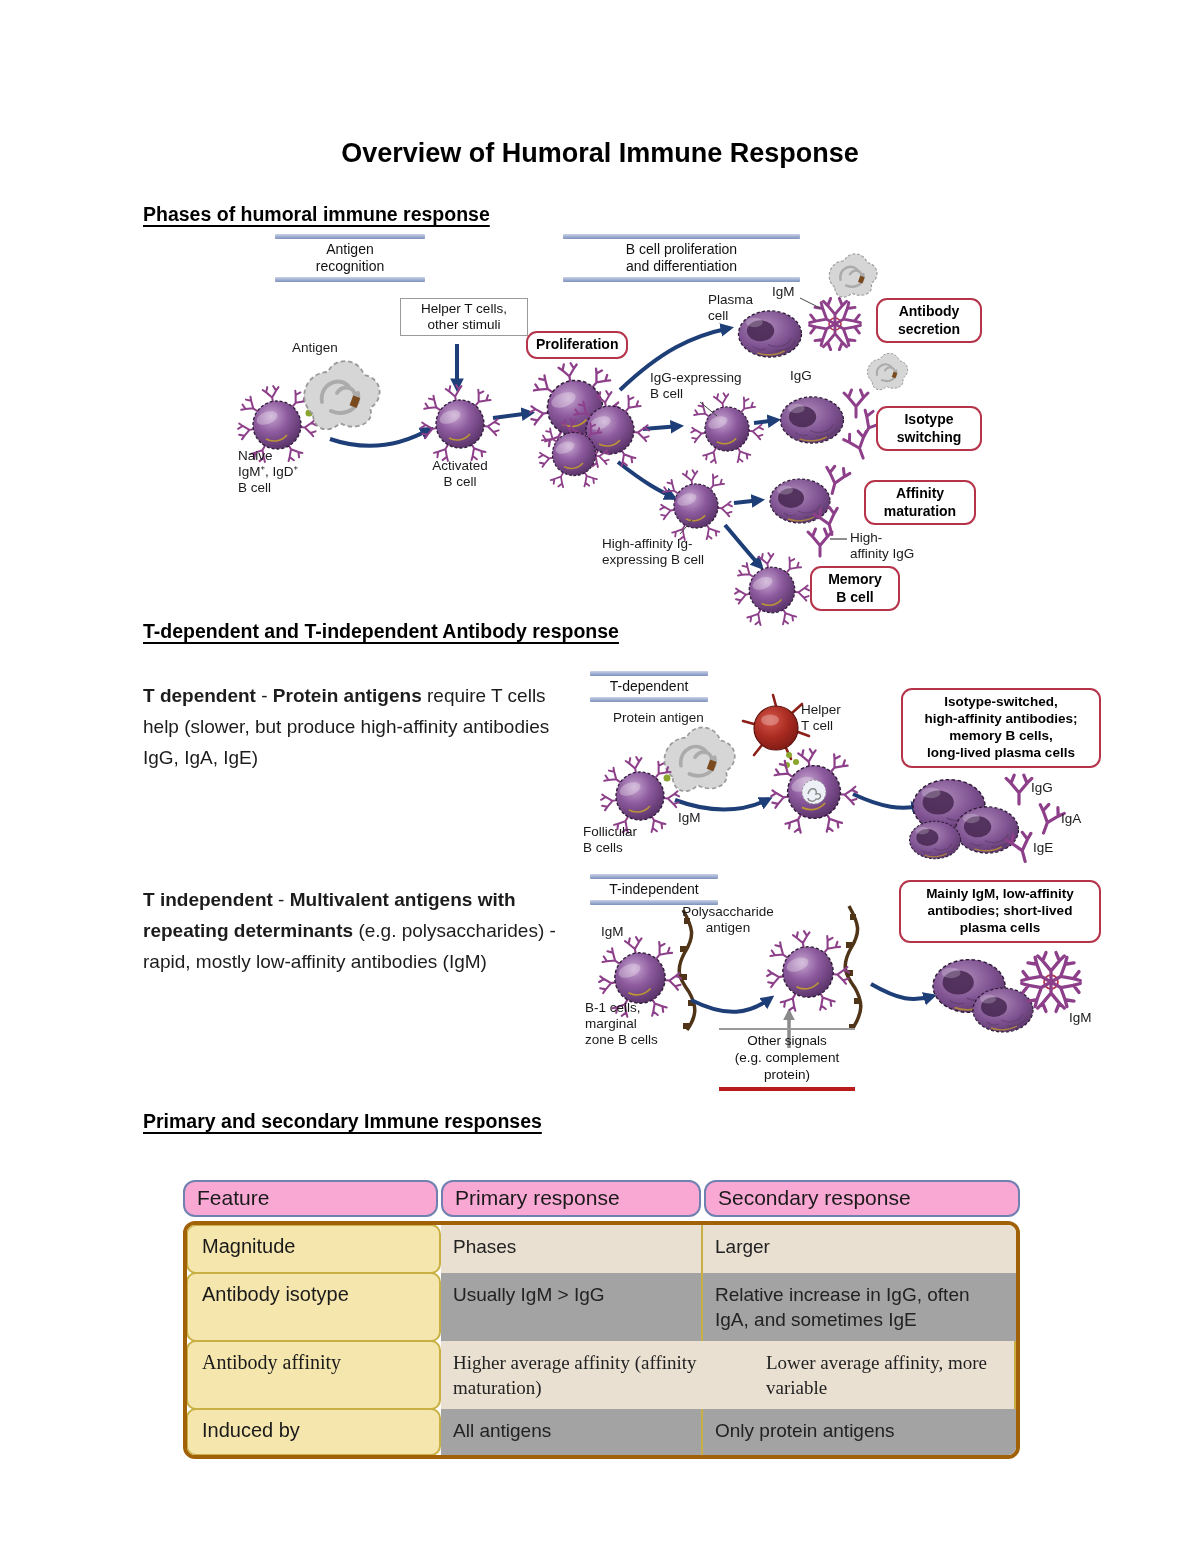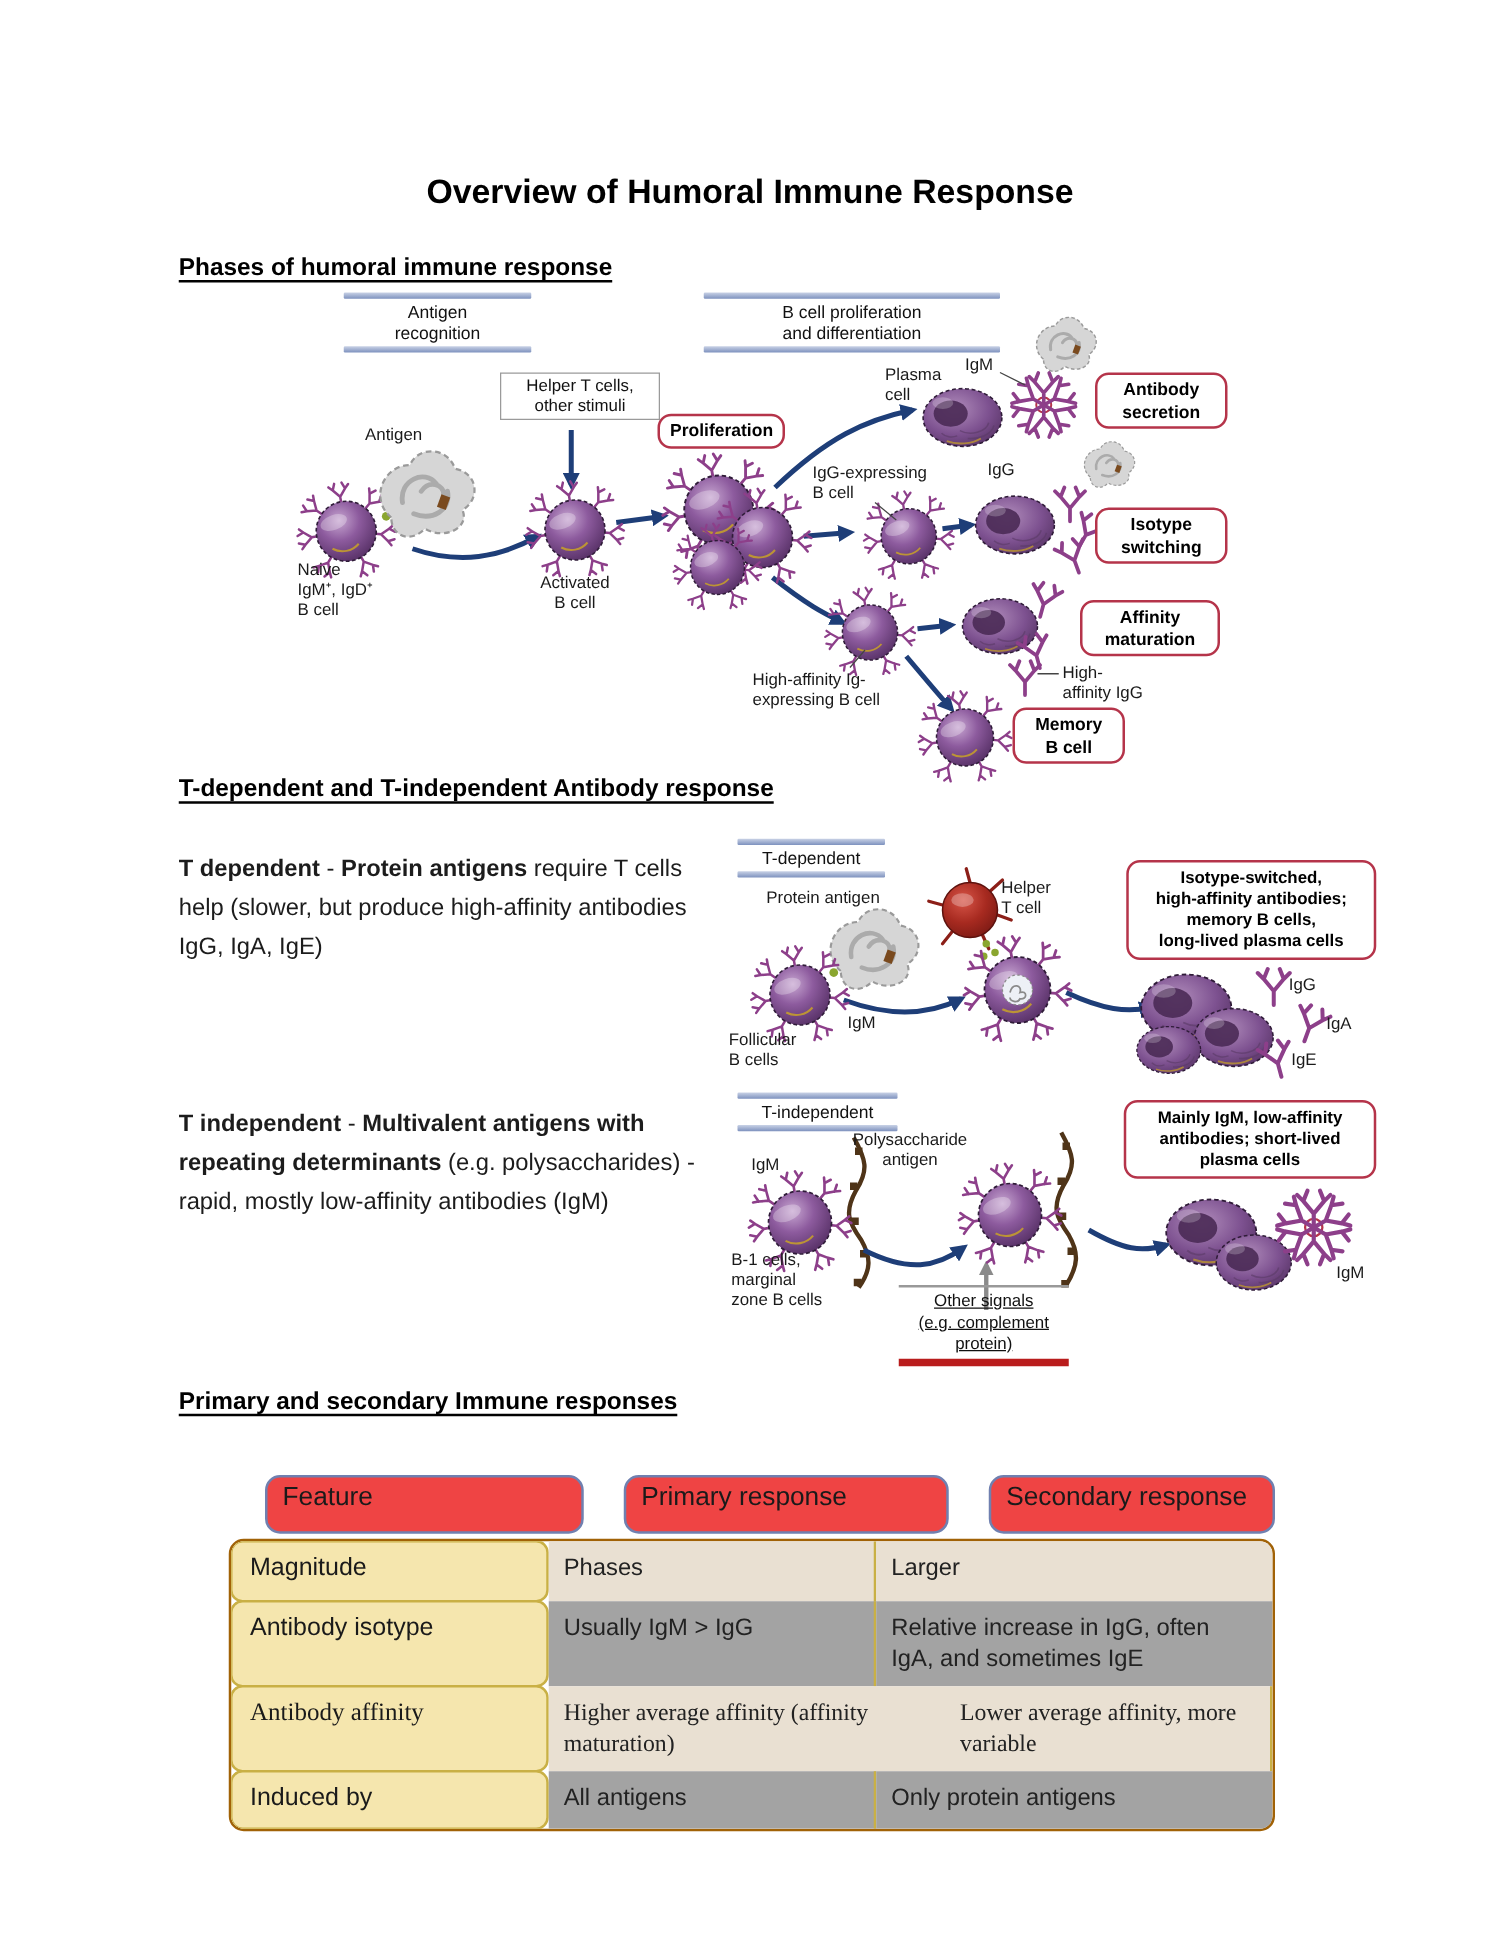--- a/index.html
+++ b/index.html
@@ -18,28 +18,28 @@
   .rbox{position:absolute;border:2.5px solid #b5344a;border-radius:11px;background:#fff;
         font-weight:bold;text-align:center;padding:3px 8px;font-size:14px;line-height:1.25;
         white-space:pre-line;color:#000;}
   .rbox.sm{font-size:13.5px;padding:4px 7px;}
   .gbox{position:absolute;border:1.5px solid #9a9a9a;background:#fff;text-align:center;
         padding:2px 7px;font-size:13.5px;line-height:1.2;white-space:pre-line;}
   .bracket{position:absolute;display:flex;flex-direction:column;}
   .bracket .bar{height:5px;background:linear-gradient(180deg,#c9d2e6,#7d91be);border-radius:1px;}
   .bracket .btxt{text-align:center;font-size:14px;line-height:1.2;padding:2px 0;white-space:pre-line;}
   .gbracket{position:absolute;text-align:center;font-size:13.5px;line-height:1.25;
-            white-space:pre-line;border-top:2px solid #999;border-bottom:6px solid #b91c1c;padding:3px 2px;text-decoration:underline;}
+            white-space:pre-line;border-top:2px solid #999;border-bottom:4px solid #b91c1c;padding:3px 2px;}
   
   .ps-table{position:absolute;left:183px;top:1180px;width:837px;}
   .thead{display:flex;gap:3px;}
-  .pill{box-sizing:border-box;border:2px solid #7080b0;background:#ef4444;border-radius:12px;
-        font-size:21px;color:#1a1a1a;padding:4px 12px 15px;margin-left:29px;}
+  .pill{box-sizing:border-box;border:2px solid #7080b0;background:#f9a8d4;border-radius:12px;
+        font-size:21px;color:#1a1a1a;padding:4px 12px 5px;}
   .pill.w1{width:255px;}.pill.w2{width:260px;}.pill.w3{flex:1;}
-  .tbody{margin-top:4px;border:2px solid #a16207;border-radius:12px;overflow:hidden;background:#fff;}
+  .tbody{margin-top:4px;border:4px solid #a16207;border-radius:12px;overflow:hidden;background:#fff;}
   .trow{display:flex;}
   .fcell{box-sizing:border-box;width:255px;background:#f5e6ae;border:2px solid #c9b045;
          border-radius:10px;margin:-1px 0 -1px -1px;font-size:20px;color:#1a1a1a;
          padding:9px 6px 6px 14px;}
   .dcell{box-sizing:border-box;font-size:19px;line-height:1.32;color:#222;padding:9px 12px;}
   .dcell.c2{width:262px;border-right:2px solid #c9b045;}
   .dcell.c3{flex:1;}
   .trow.beige .dcell{background:#e9e0d2;}
   .trow.white .dcell{background:#a3a3a3;}
   .r0{min-height:48px;}.r1{min-height:62px;}.r2{min-height:64px;font-family:Liberation Serif, serif;}.r3{min-height:46px;}

